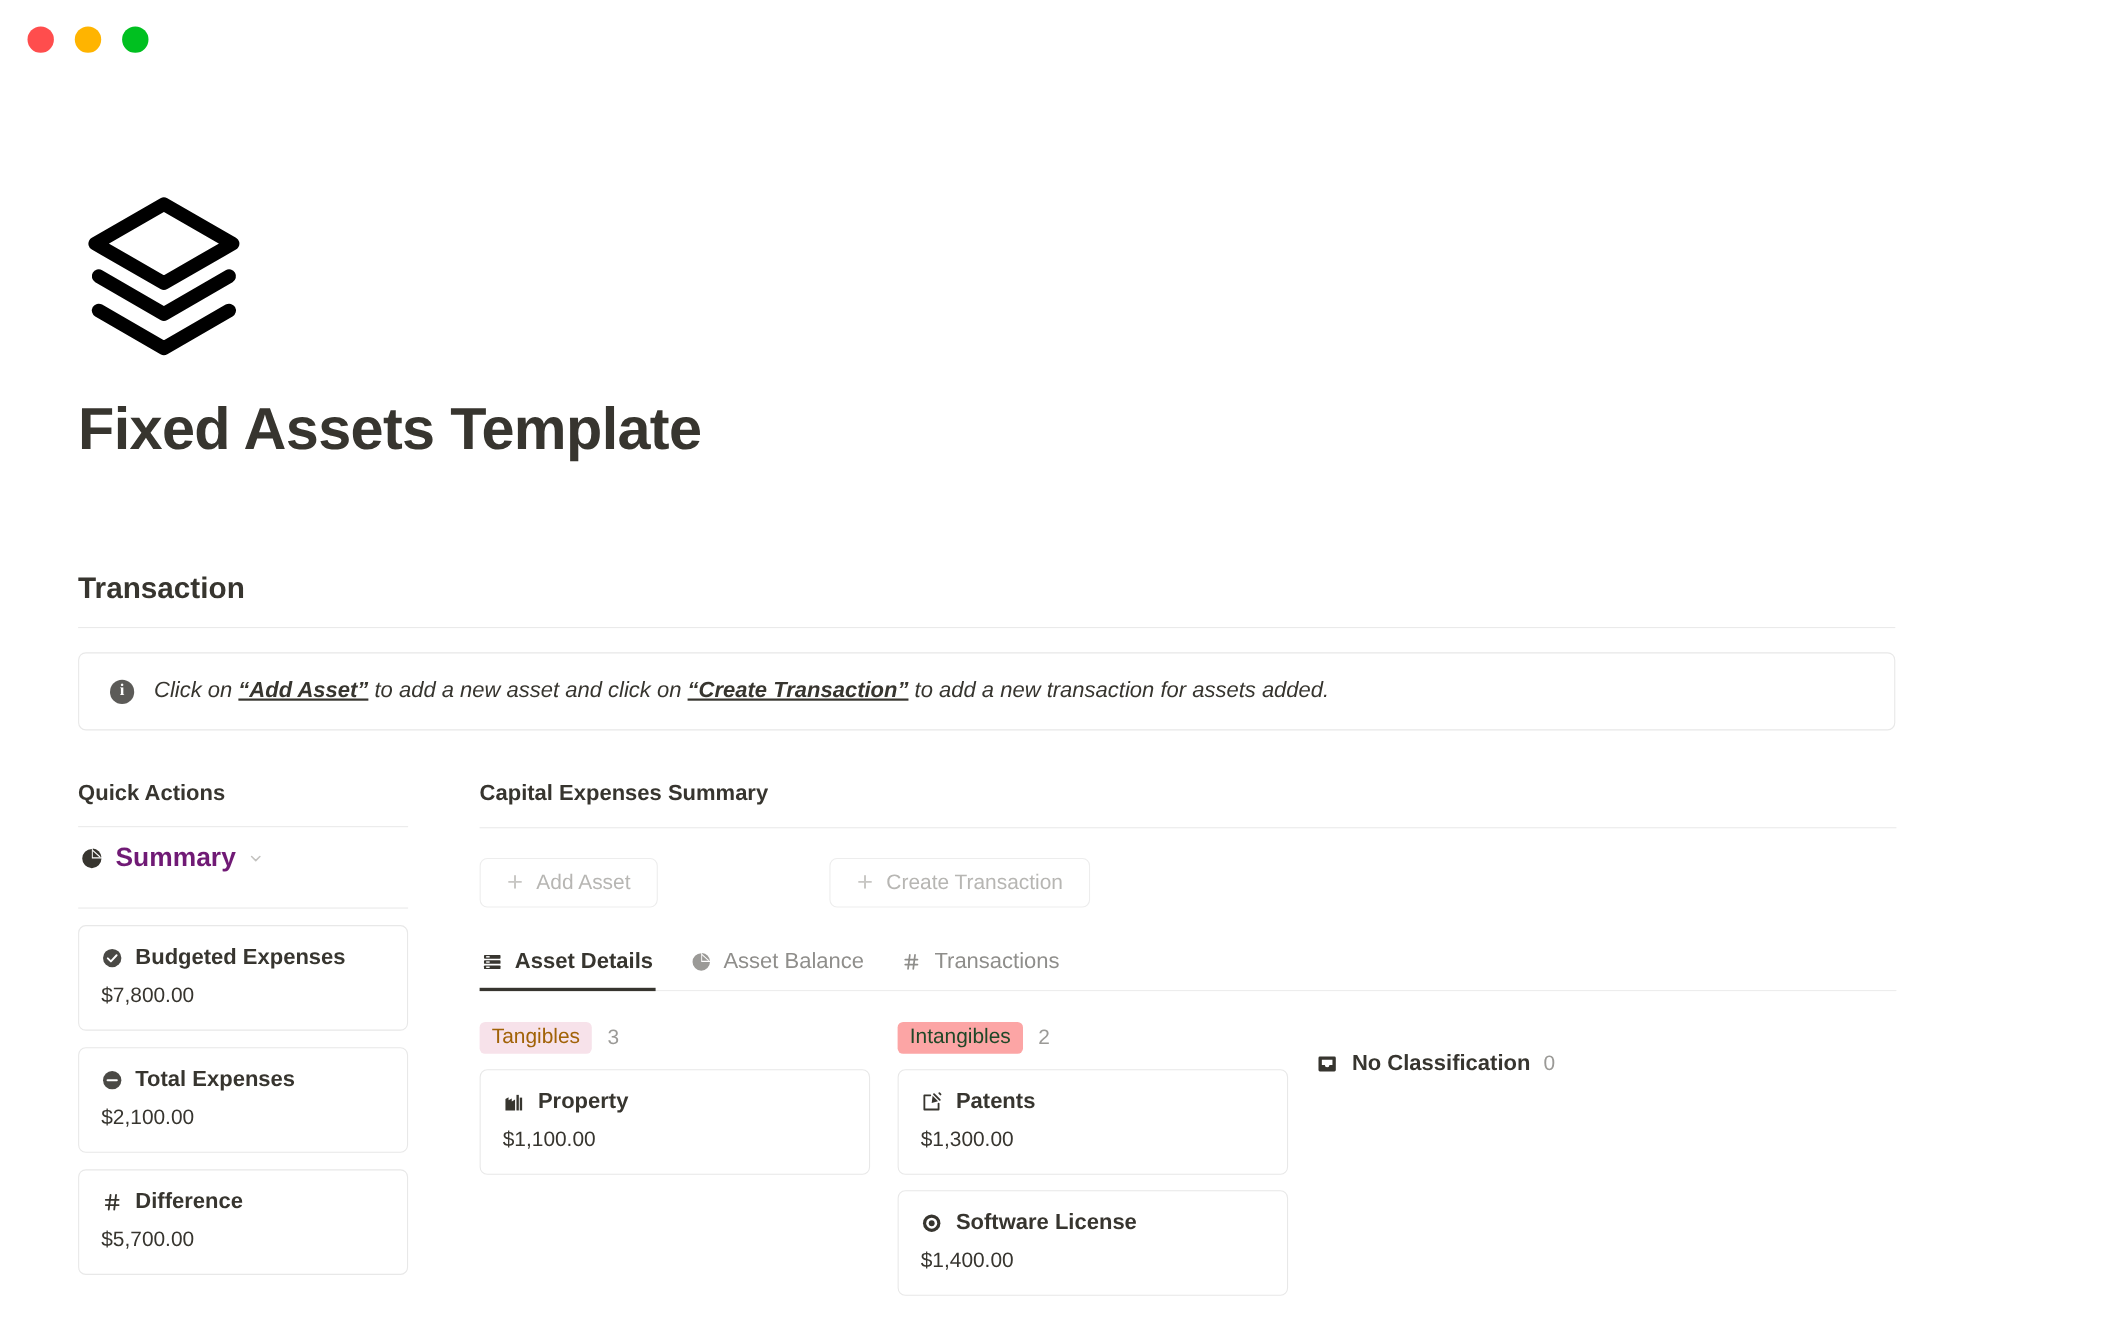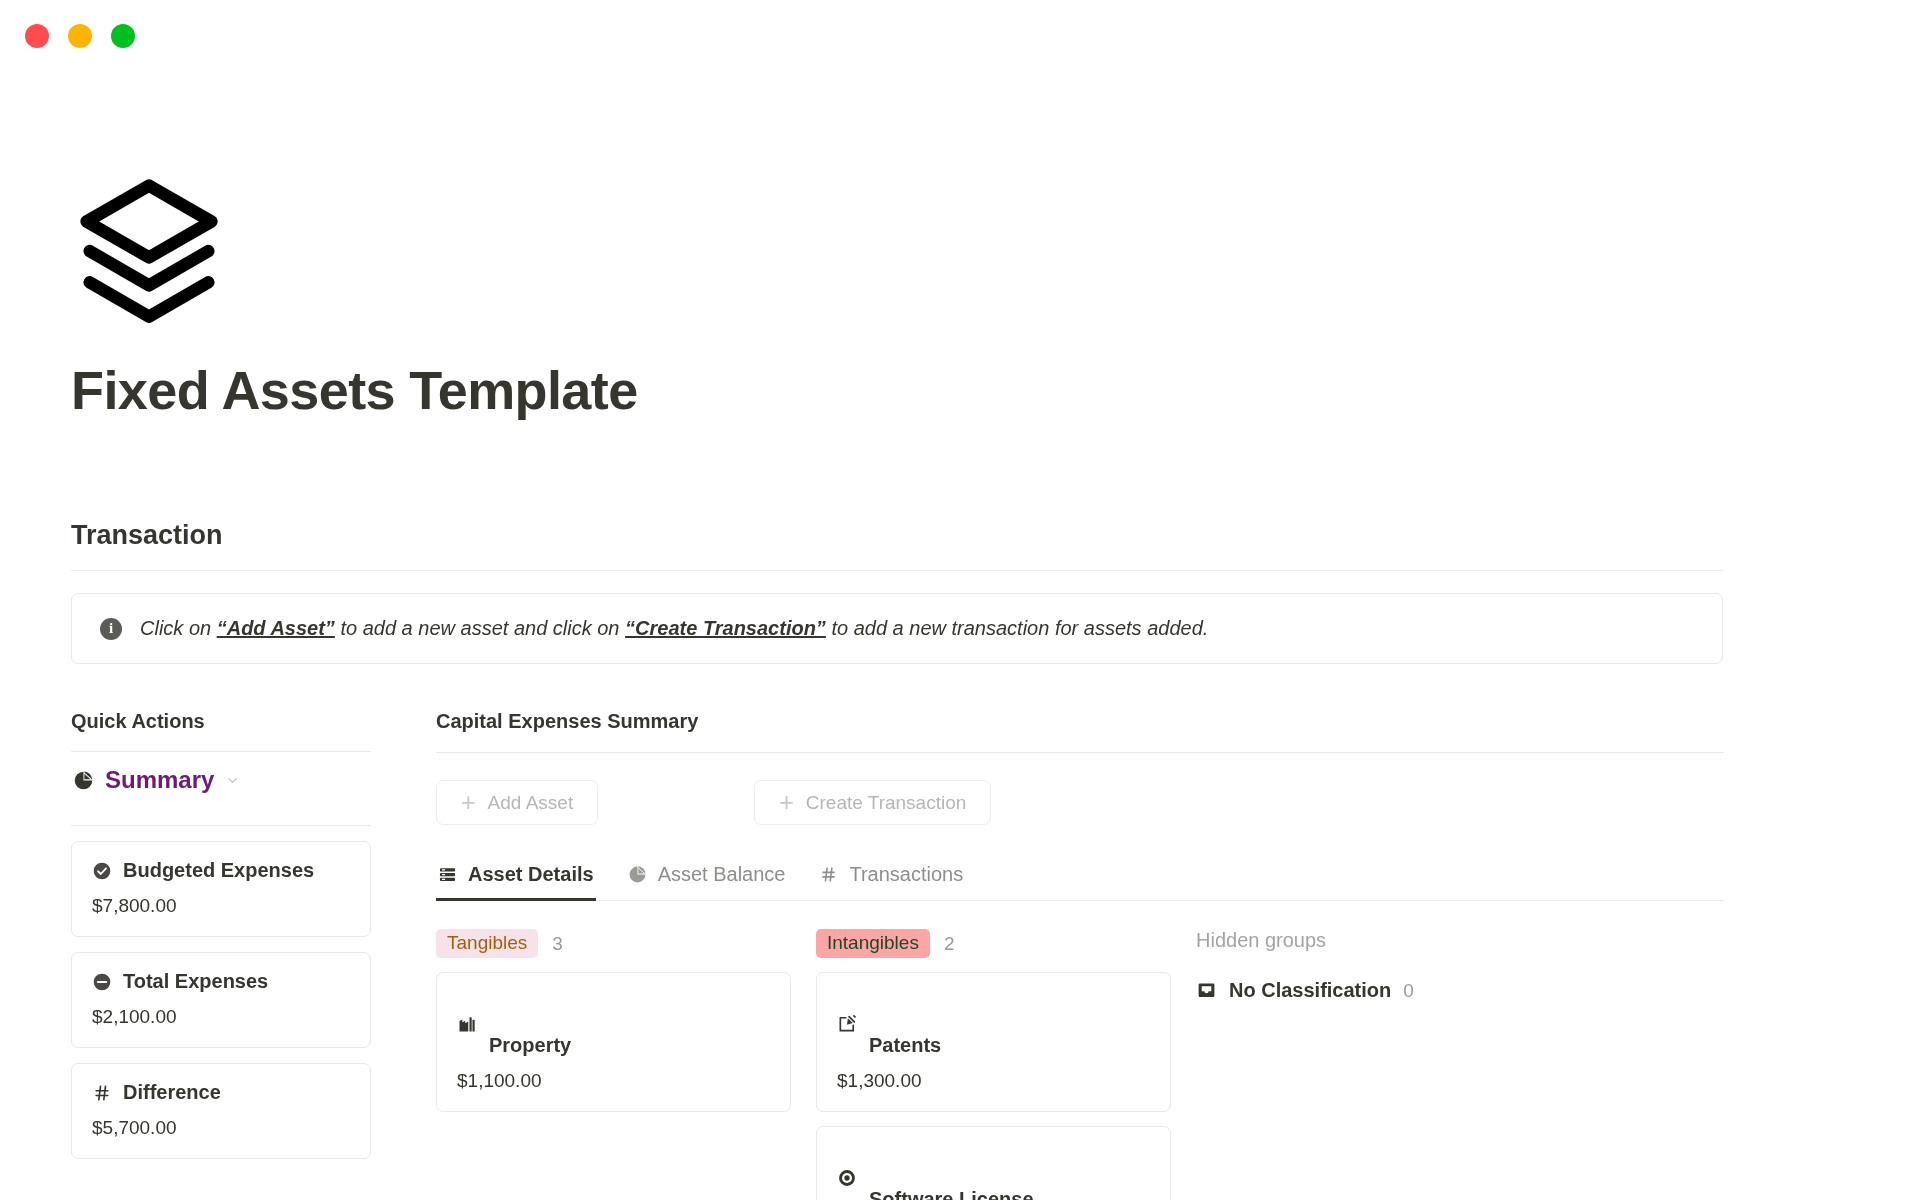--- a/index.html
+++ b/index.html
@@ -111,21 +111,21 @@
   }
   .badge.tangibles { background: #f7e2ea; color: #a16207; }
   .badge.intangibles { background: #fca5a5; color: #1f4727; }
   .group-count { font-size: 19px; color: #9b9a97; }
 
   .asset-card {
     border: 1px solid #e8e8e8; border-radius: 7px; background: #fff;
     padding: 17px 20px 19px 20px; margin-top: 14px;
   }
   .asset-head { display: flex; align-items: center; gap: 12px; }
-  .asset-name { font-size: 20px; font-weight: bold; color: #37352f; margin-top: 44px; }
+  .asset-name { font-size: 20px; font-weight: bold; color: #37352f; }
   .asset-value { font-size: 19px; color: #37352f; margin-top: 13px; }
 
   .hidden-col { flex: 1; min-width: 0; }
   .hidden-title { font-size: 20px; color: #a5a4a1; }
   .hidden-item { display: flex; align-items: center; gap: 12px; margin-top: 27px; }
   .hidden-name { font-size: 20px; font-weight: bold; color: #37352f; }
   .hidden-count { font-size: 19px; color: #9b9a97; }
 
   .ico { flex: none; display: inline-flex; align-items: center; justify-content: center; }
   .ico svg { display: block; }
@@ -337,21 +337,20 @@
                   <circle cx="12" cy="12" r="3.2" fill="#37352f"></circle>
                 </svg>
               </span>
               <span class="asset-name">Software License</span>
             </div>
             <div class="asset-value">$1,400.00</div>
           </div>
         </div>
 
         <div class="hidden-col">
-          <div class="hidden-title">Hidden groups</div>
           <div class="hidden-item">
             <span class="ico">
               <svg width="21" height="21" viewBox="0 0 24 24" fill="#37352f">
                 <path d="M3 5.5a1.5 1.5 0 0 1 1.5-1.5h15A1.5 1.5 0 0 1 21 5.5V18a1.5 1.5 0 0 1-1.5 1.5h-15A1.5 1.5 0 0 1 3 18z"></path>
                 <path d="M6.5 7.2h11v5.6h-3.1a2.4 2.4 0 0 1-4.8 0H6.5z" fill="#fff"></path>
               </svg>
             </span>
             <span class="hidden-name">No Classification</span>
             <span class="hidden-count">0</span>
           </div>

